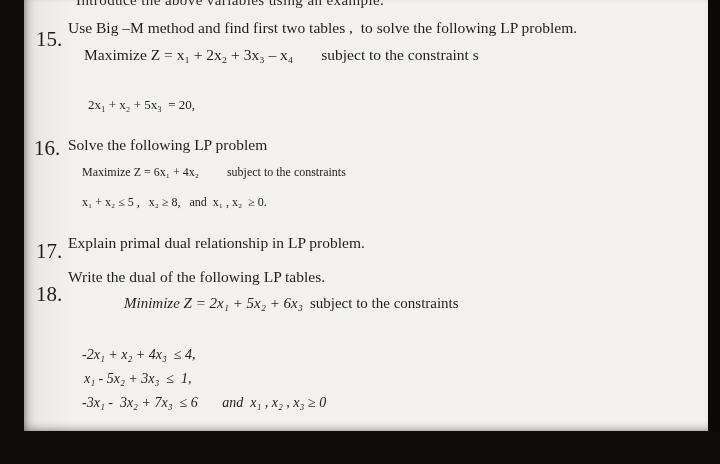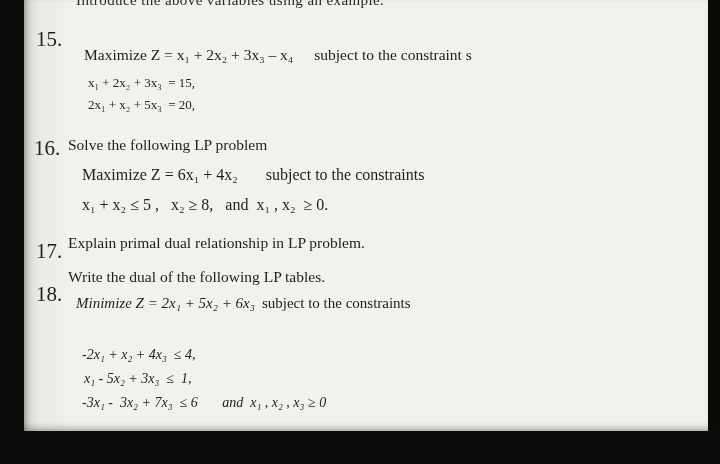--- a/index.html
+++ b/index.html
@@ -12,42 +12,42 @@
   .side-bar{position:absolute;left:0;top:0;width:36px;height:464px;background:#0d0c0b;}
   .bottom-bar{position:absolute;left:0;top:431px;width:720px;height:33px;background:#0d0c0b;}
   .paper{
     position:absolute;left:24px;top:0;width:684px;height:431px;
     background:linear-gradient(90deg,#d9d8d4 0px,#ebeae6 16px,#f2f1ed 48px,#f2f1ed 100%);
     box-shadow:inset 0 -8px 10px -7px rgba(40,35,30,.45), inset 6px 0 8px -6px rgba(0,0,0,.5);
   }
   .t{position:absolute;white-space:pre;font-size:15.5px;line-height:1.2;}
   .num{font-size:21px;font-family:Liberation Serif, serif;}
   .small{font-size:13px;color:#242320;}
-  .math16{font-size:16px;text-align:right;}
+  .math16{font-size:12px;text-align:right;}
   .it{font-style:italic;font-size:14px;color:#242320;}
-  .obj18{font-size:15px;}
+  .obj18{font-size:15px;margin-left:48px;}
   .suffix{display:inline-block;}
   .partial{
     left:52px;top:-9px;font-size:15px;color:#2b2a27;letter-spacing:.4px;
   }
 </style>
 </head>
 <body>
 
 <div class="screen">
   <div class="side-bar"></div>
   <div class="bottom-bar"></div>
 
   <div class="paper">
 
     <div class="t partial">Introduce the above variables using an example.</div>
 
     <div class="t num" style="left:12px;top:27px">15.</div>
-    <div class="t" style="left:60px;top:46px"><span>Maximize Z = x₁ + 2x₂ + 3x₃ – x₄</span><span class="suffix" style="margin-left:21px">subject to the constraint s</span></div>
-    <div class="t small" style="left:64px;top:75px">x₁ + 2x₂ + 3x₃  = 15,</div>
+    <div class="t" style="left:44px;top:19px">Use Big –M method and find first two tables ,  to solve the following LP problem.</div>
+    <div class="t" style="left:60px;top:46px"><span>Maximize Z = x₁ + 2x₂ + 3x₃ – x₄</span><span class="suffix" style="margin-left:28px">subject to the constraint s</span></div>
     <div class="t small" style="left:64px;top:97px">2x₁ + x₂ + 5x₃  = 20,</div>
 
     <div class="t num" style="left:10px;top:136px">16.</div>
     <div class="t" style="left:44px;top:136px">Solve the following LP problem</div>
     <div class="t math16" style="left:58px;top:165px"><span>Maximize Z = 6x₁ + 4x₂</span><span class="suffix" style="margin-left:28px">subject to the constraints</span></div>
     <div class="t math16" style="left:58px;top:195px">x₁ + x₂ ≤ 5 ,   x₂ ≥ 8,   and  x₁ , x₂  ≥ 0.</div>
 
     <div class="t num" style="left:12px;top:239px">17.</div>
     <div class="t" style="left:44px;top:234px">Explain primal dual relationship in LP problem.</div>
 

